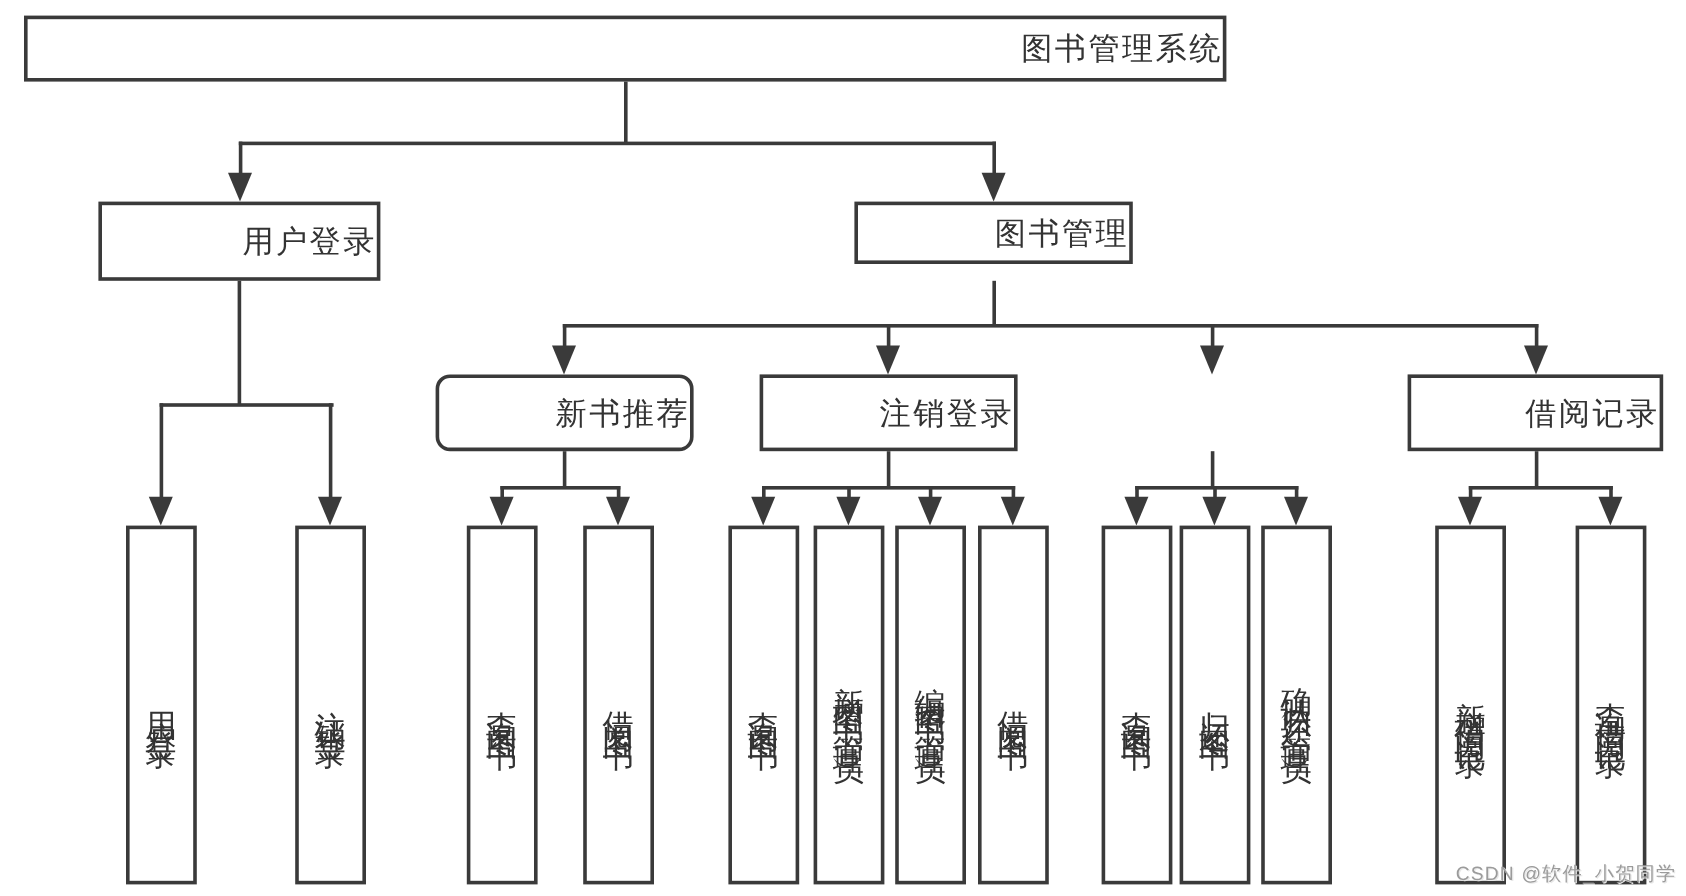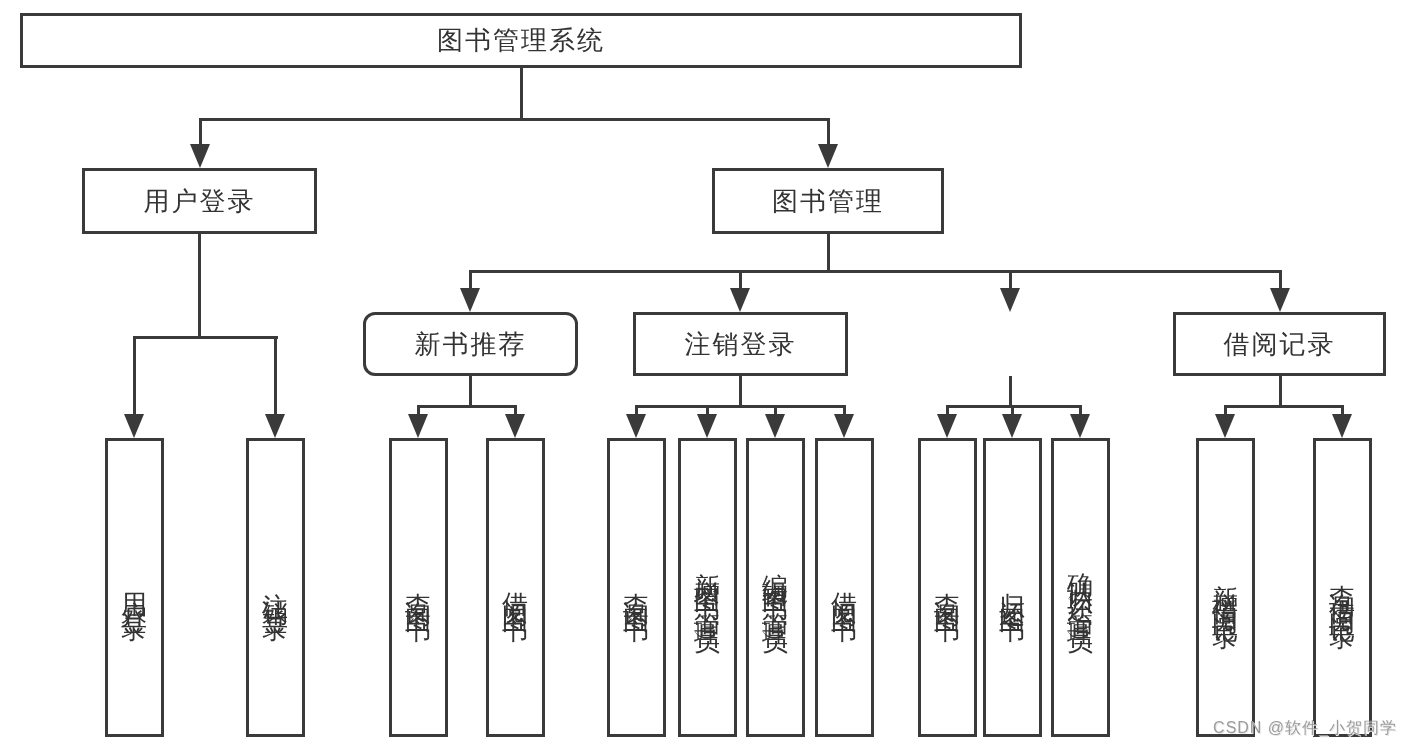--- a/index.html
+++ b/index.html
@@ -11,21 +11,21 @@
     font-family: "Liberation Sans", "DejaVu Sans", sans-serif;
     overflow: hidden;
   }
   .box {
     position: absolute;
     box-sizing: border-box;
     background: #ffffff;
     border: 3px solid #3a3a3a;
     display: flex;
     align-items: center;
-    justify-content: center;
+    justify-content: flex-end;
     color: #333333;
     font-size: 26px;
     letter-spacing: 2px;
     white-space: nowrap;
   }
   .leaf {
     position: absolute;
     box-sizing: border-box;
     background: #ffffff;
     border: 3px solid #3a3a3a;
@@ -67,21 +67,21 @@
 <div id="stage">
 
   <div class="box" style="left:20px; top:13px; width:1002px; height:55px;">
     <span>图书管理系统</span>
   </div>
 
   <div class="box" style="left:82px; top:168px; width:235px; height:66px;">
     <span>用户登录</span>
   </div>
 
-  <div class="box" style="left:712px; top:168px; width:232px; height:66px;">
+  <div class="box" style="left:712px; top:168px; width:232px; height:52px;">
     <span>图书管理</span>
   </div>
 
   <div class="box" style="left:363px; top:312px; width:215px; height:64px;border-radius:12px;">
     <span>新书推荐</span>
   </div>
 
   <div class="box" style="left:633px; top:312px; width:215px; height:64px;">
     <span>注销登录</span>
   </div>

